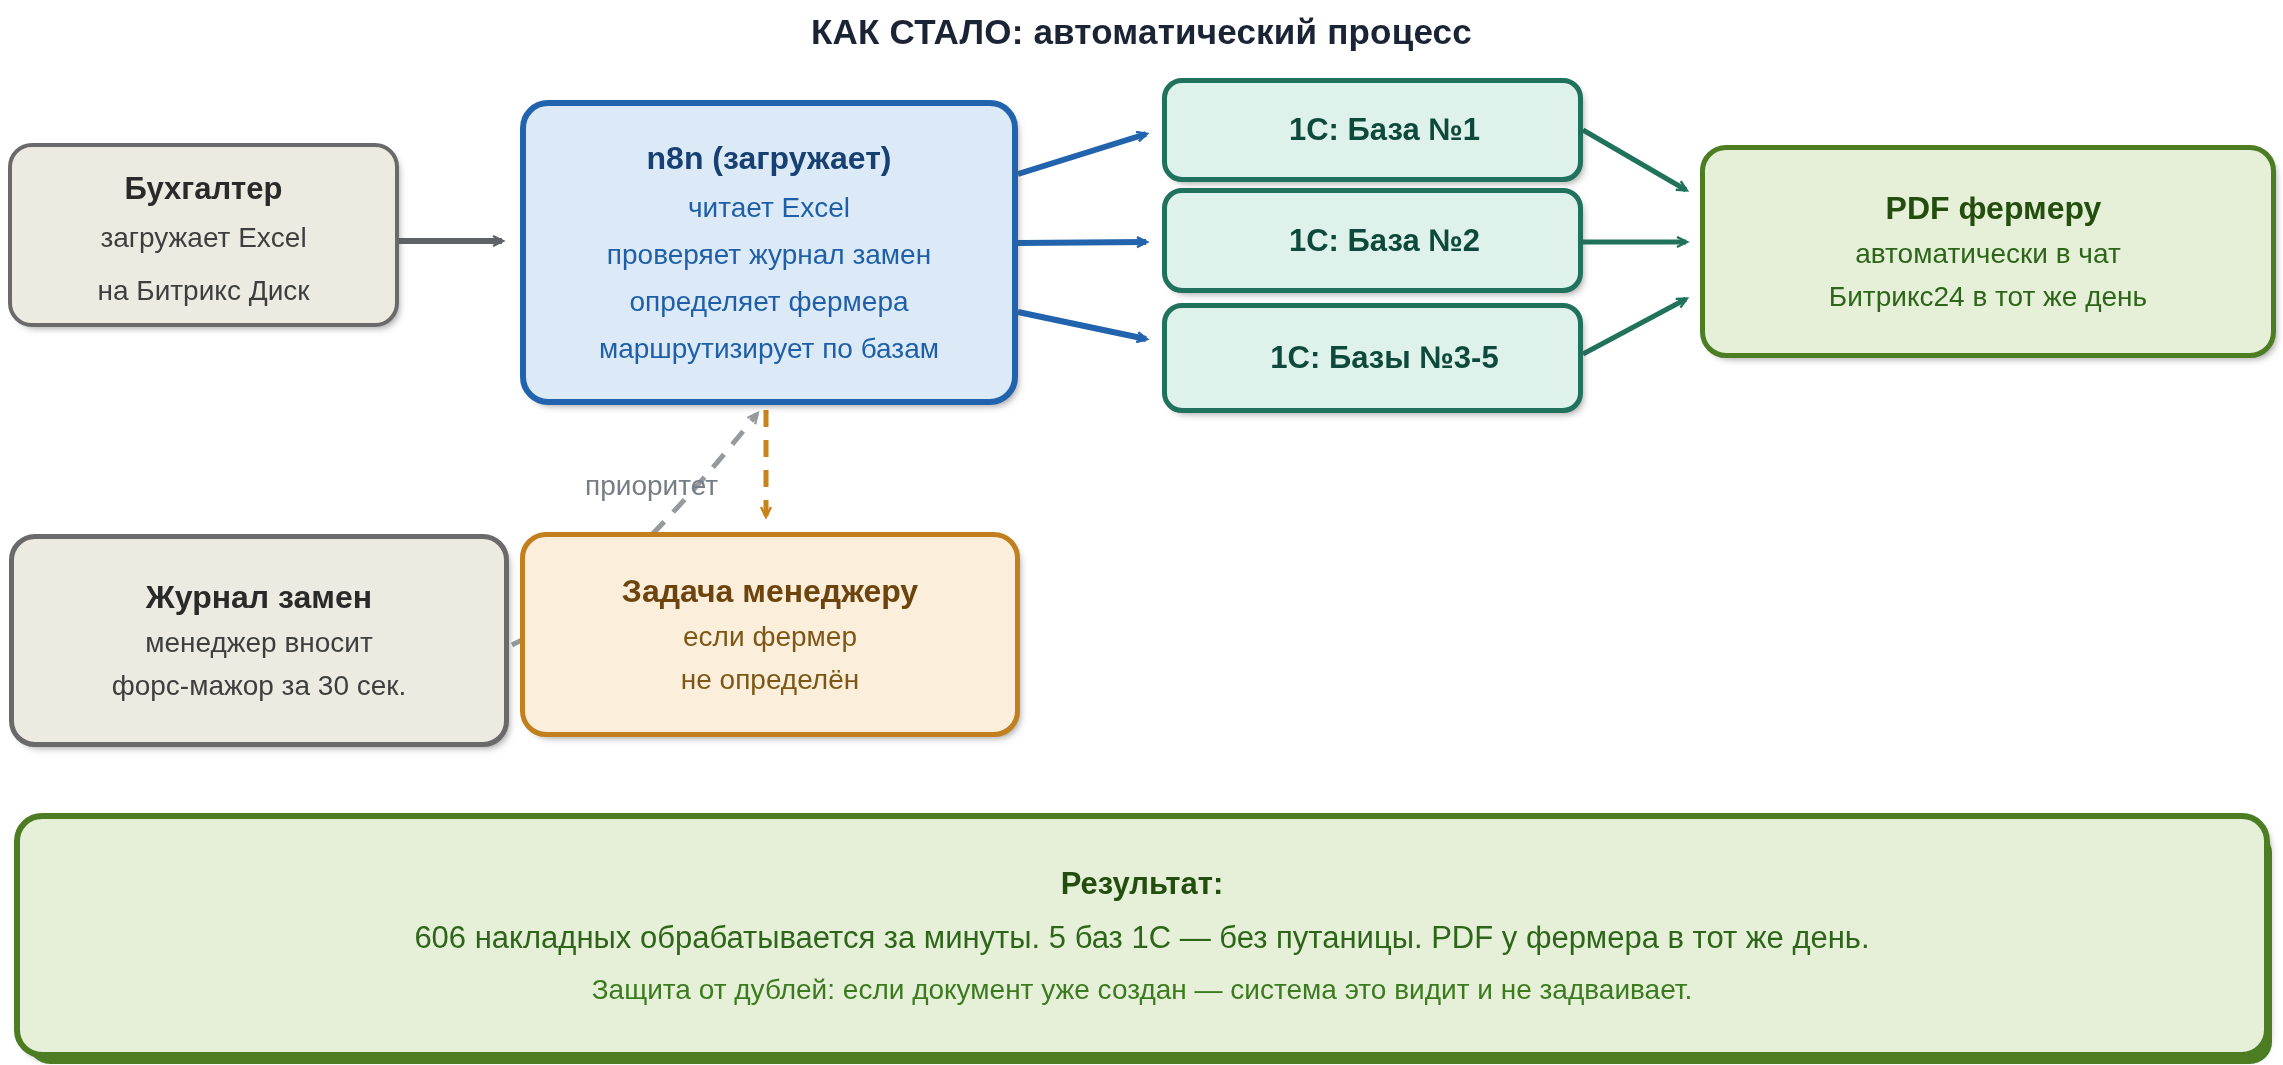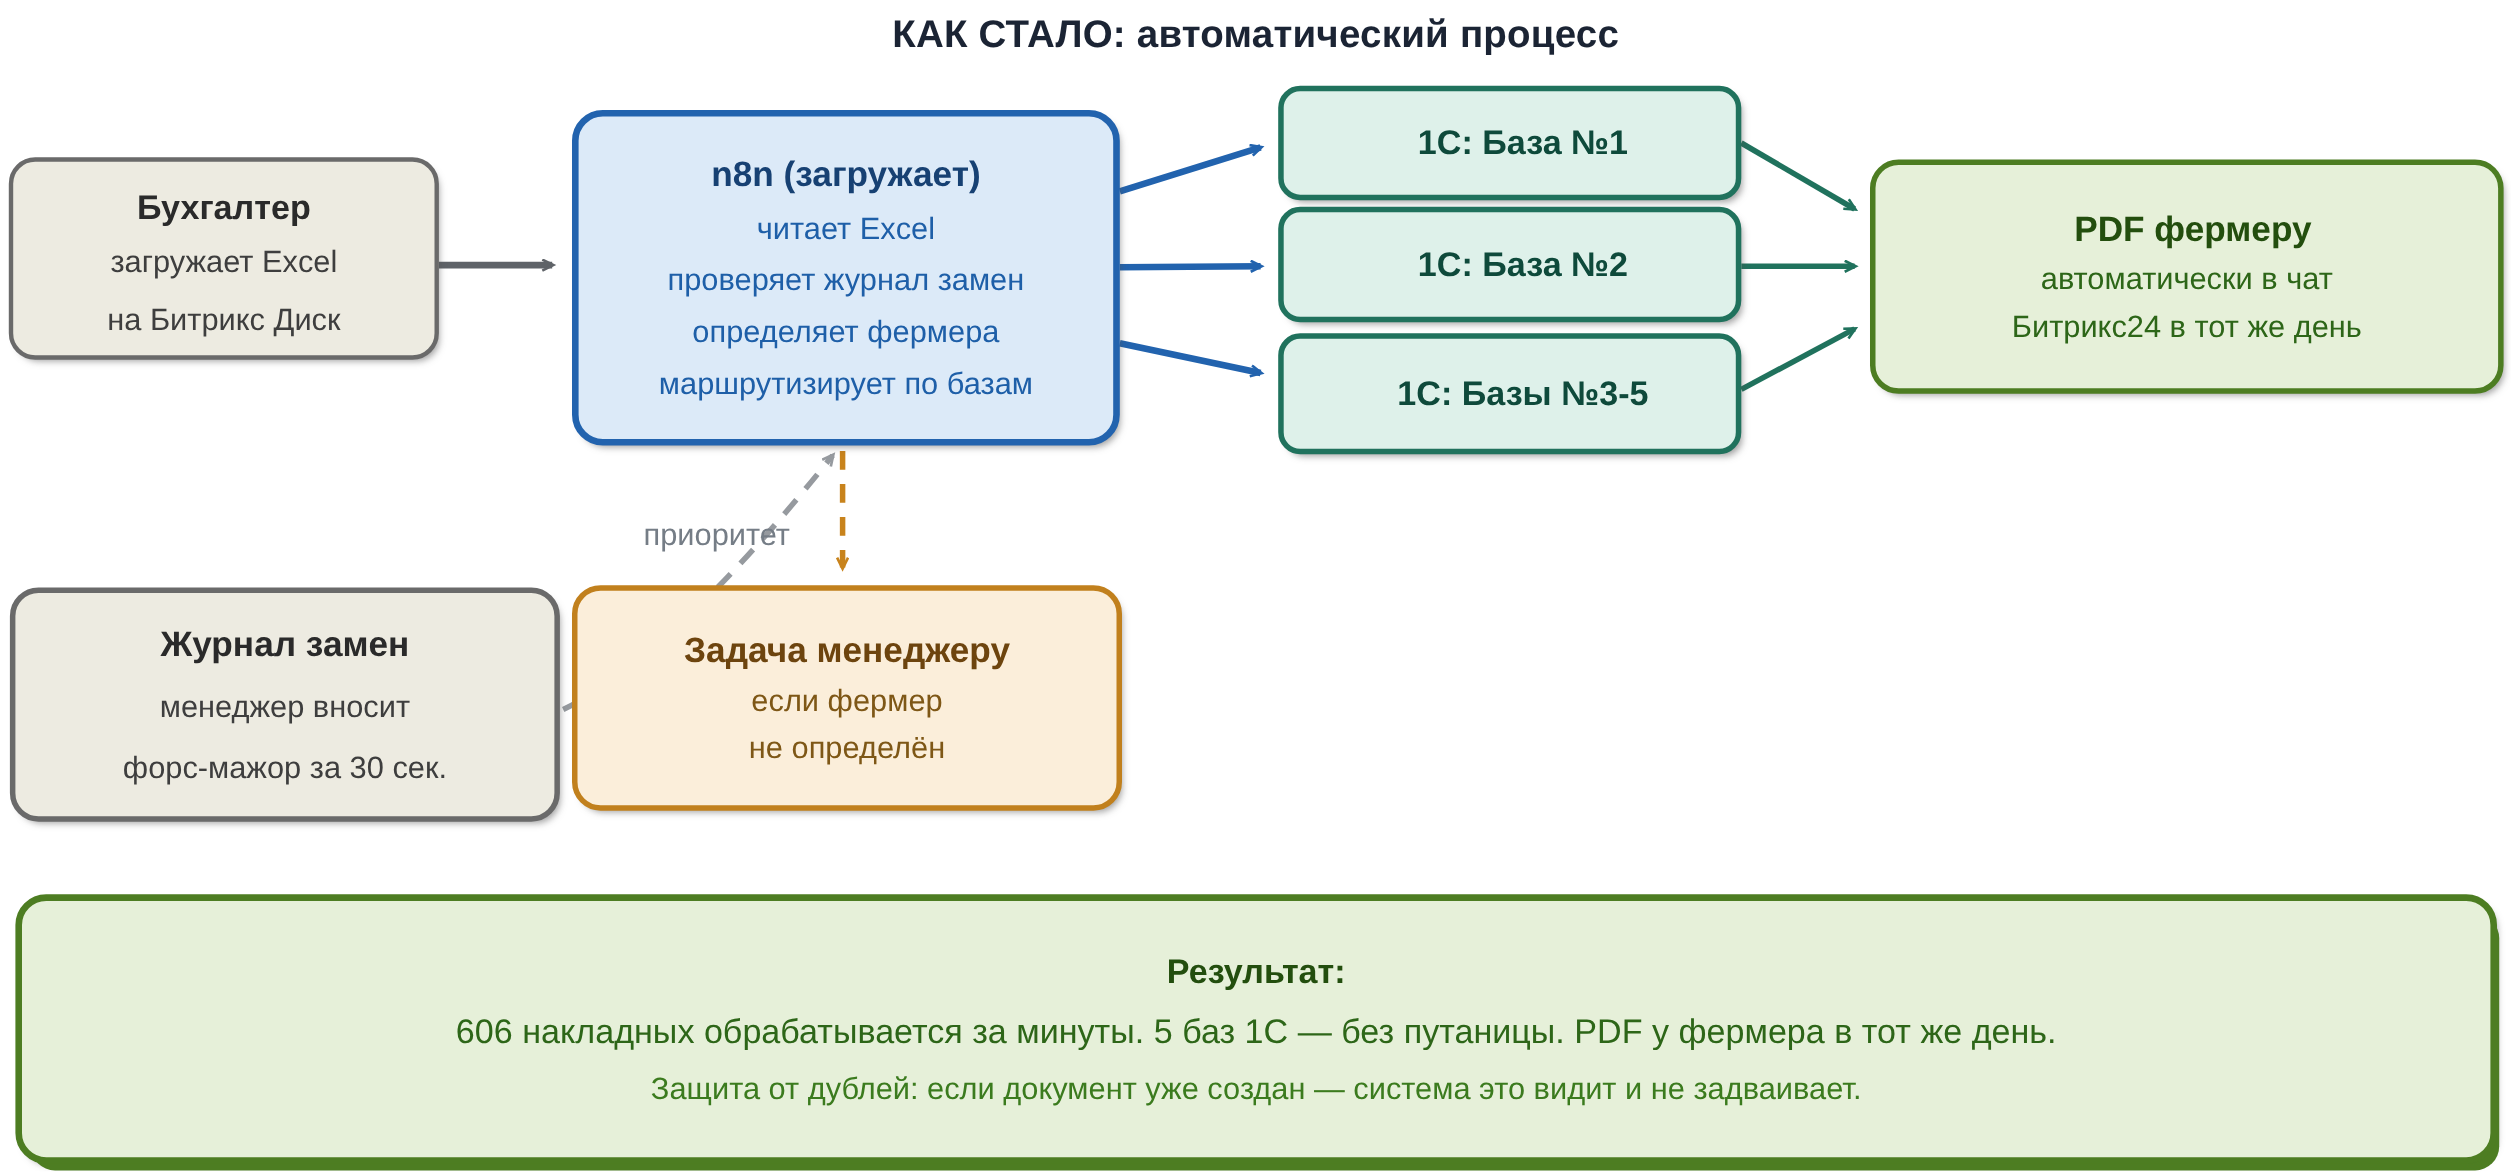--- a/index.html
+++ b/index.html
@@ -57,21 +57,21 @@
     left:1700px;top:145px;width:576px;height:213px;
     background:var(--green-box-bg);border:5px solid var(--green-box-border);
     border-radius:26px;gap:11px;
   }
   .node-pdf .box-title{font-size:32px;color:var(--green-box-title);margin-left:11px;}
   .node-pdf .box-line{font-size:28px;color:var(--green-box-text);text-align:center;}
 
   .node-journal{
     left:9px;top:534px;width:500px;height:213px;
     background:var(--gray-box-bg);border:5px solid var(--gray-box-border);
-    border-radius:26px;gap:23px;
+    border-radius:26px;gap:11px;
   }
   .node-journal .box-title{font-size:32px;color:var(--gray-box-title);}
   .node-journal .box-line{font-size:28px;color:var(--gray-box-text);text-align:center;}
 
   .node-task{
     left:520px;top:532px;width:500px;height:205px;
     background:var(--orange-box-bg);border:5px solid var(--orange-box-border);
     border-radius:26px;gap:11px;
   }
   .node-task .box-title{font-size:32px;color:var(--orange-box-title);}

